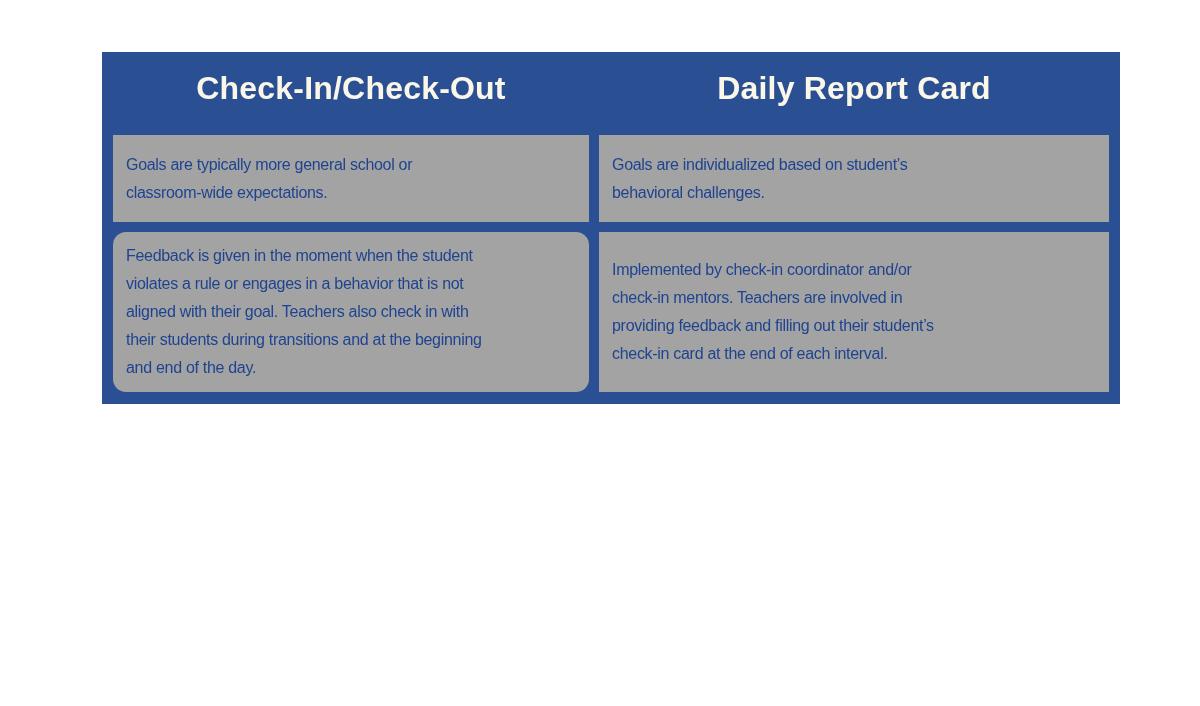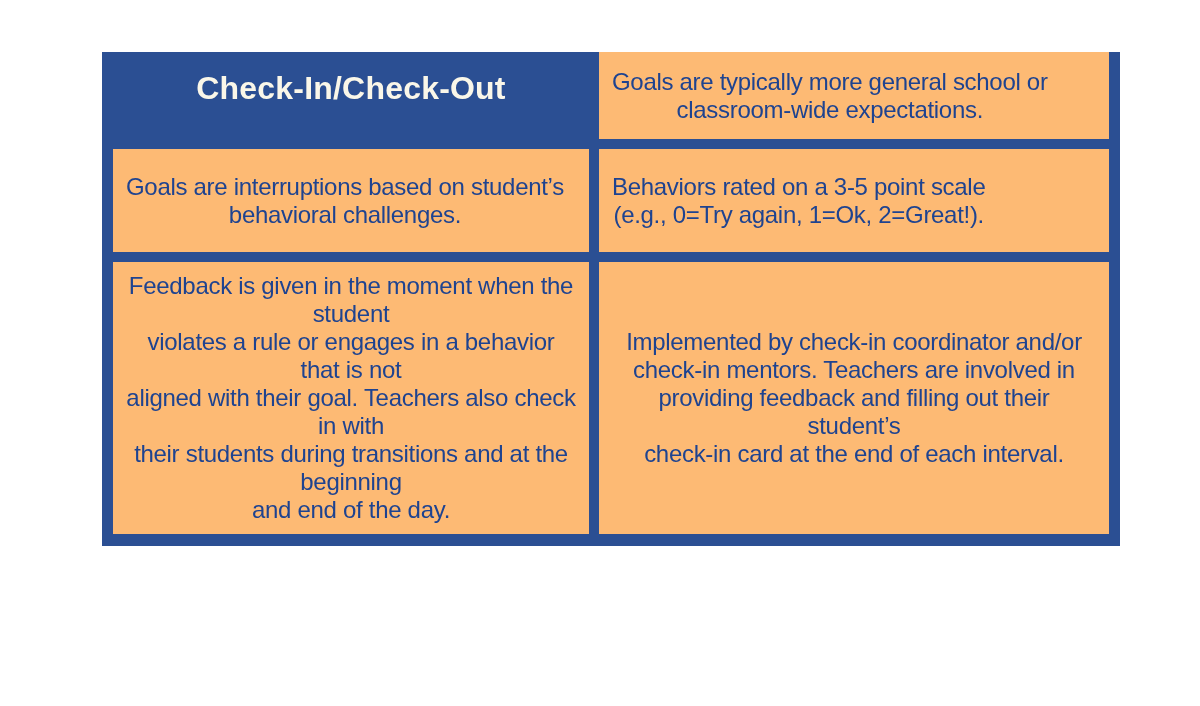--- a/index.html
+++ b/index.html
@@ -16,63 +16,61 @@
   .comparison-table {
     box-sizing: border-box;
     width: 1018px;
     margin: 52px 0 0 102px;
     background: #2B4F93;
     padding: 0 11px 12px 11px;
     display: grid;
     grid-template-columns: 476px 510px;
     column-gap: 10px;
     row-gap: 10px;
-    text-align: center;
   }
   .header-cell {
     height: 73px;
     display: flex;
     align-items: center;
     justify-content: center;
     color: #FAF7E9;
     font-size: 32px;
     font-weight: bold;
     letter-spacing: 0.2px;
   }
   .body-cell {
-    background: #fdba74;
+    background: #a3a3a3;
     color: #1E4390;
-    font-size: 24px;
+    font-size: 16px;
     line-height: 28px;
     letter-spacing: -0.3px;
     padding: 10px 13px;
     box-sizing: border-box;
     display: flex;
     align-items: center;
     white-space: pre-line;
   }
   .row-1 { min-height: 87px; }
   .row-2 { min-height: 103px; }
-  .row-3 { min-height: 153px; }
+  .row-3 { min-height: 153px; border-radius: 13px; }
   .row-4 { min-height: 152px; }
 </style>
 </head>
 <body>
 
 <div class="comparison-table">
 
   <div class="header-cell">Check-In/Check-Out</div>
+  <div class="header-cell">Daily Report Card</div>
 
   <div class="body-cell row-1">Goals are typically more general school or
 classroom-wide expectations.</div>
-  <div class="body-cell row-1">Goals are interruptions based on student’s
+  <div class="body-cell row-1">Goals are individualized based on student’s
 behavioral challenges.</div>
 
-  <div class="body-cell row-2">Behaviors rated on a 3-5 point scale
-(e.g., 0=Try again, 1=Ok, 2=Great!).</div>
 
   <div class="body-cell row-3">Feedback is given in the moment when the student
 violates a rule or engages in a behavior that is not
 aligned with their goal. Teachers also check in with
 their students during transitions and at the beginning
 and end of the day.</div>
 
   <div class="body-cell row-4">Implemented by check-in coordinator and/or
 check-in mentors. Teachers are involved in
 providing feedback and filling out their student’s

